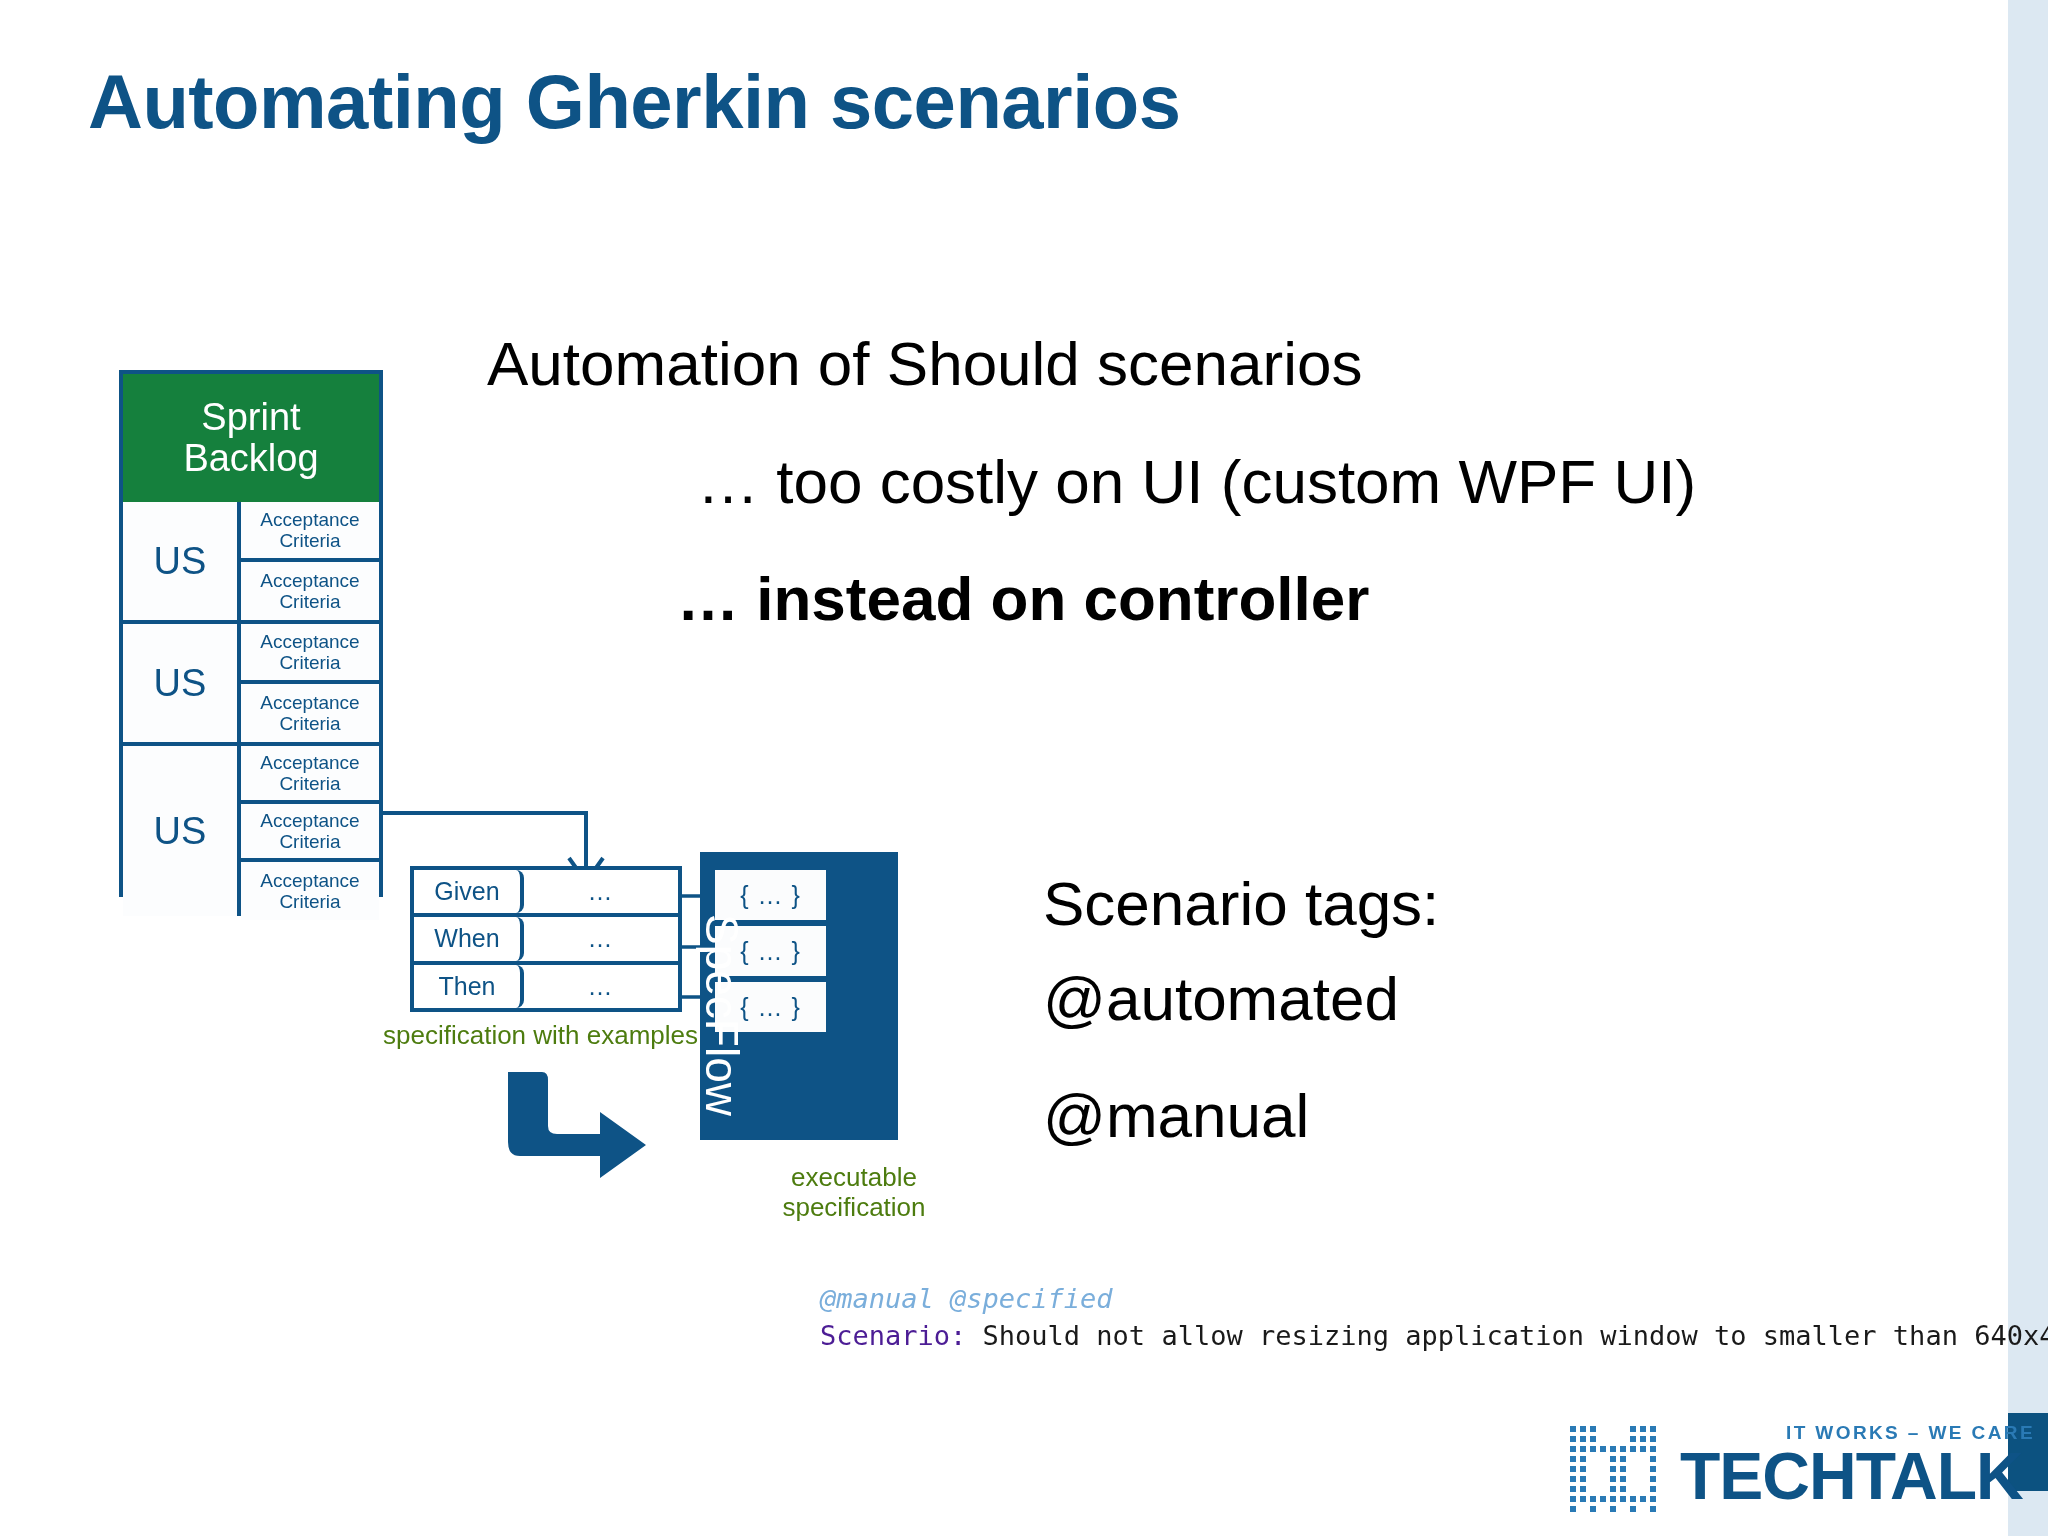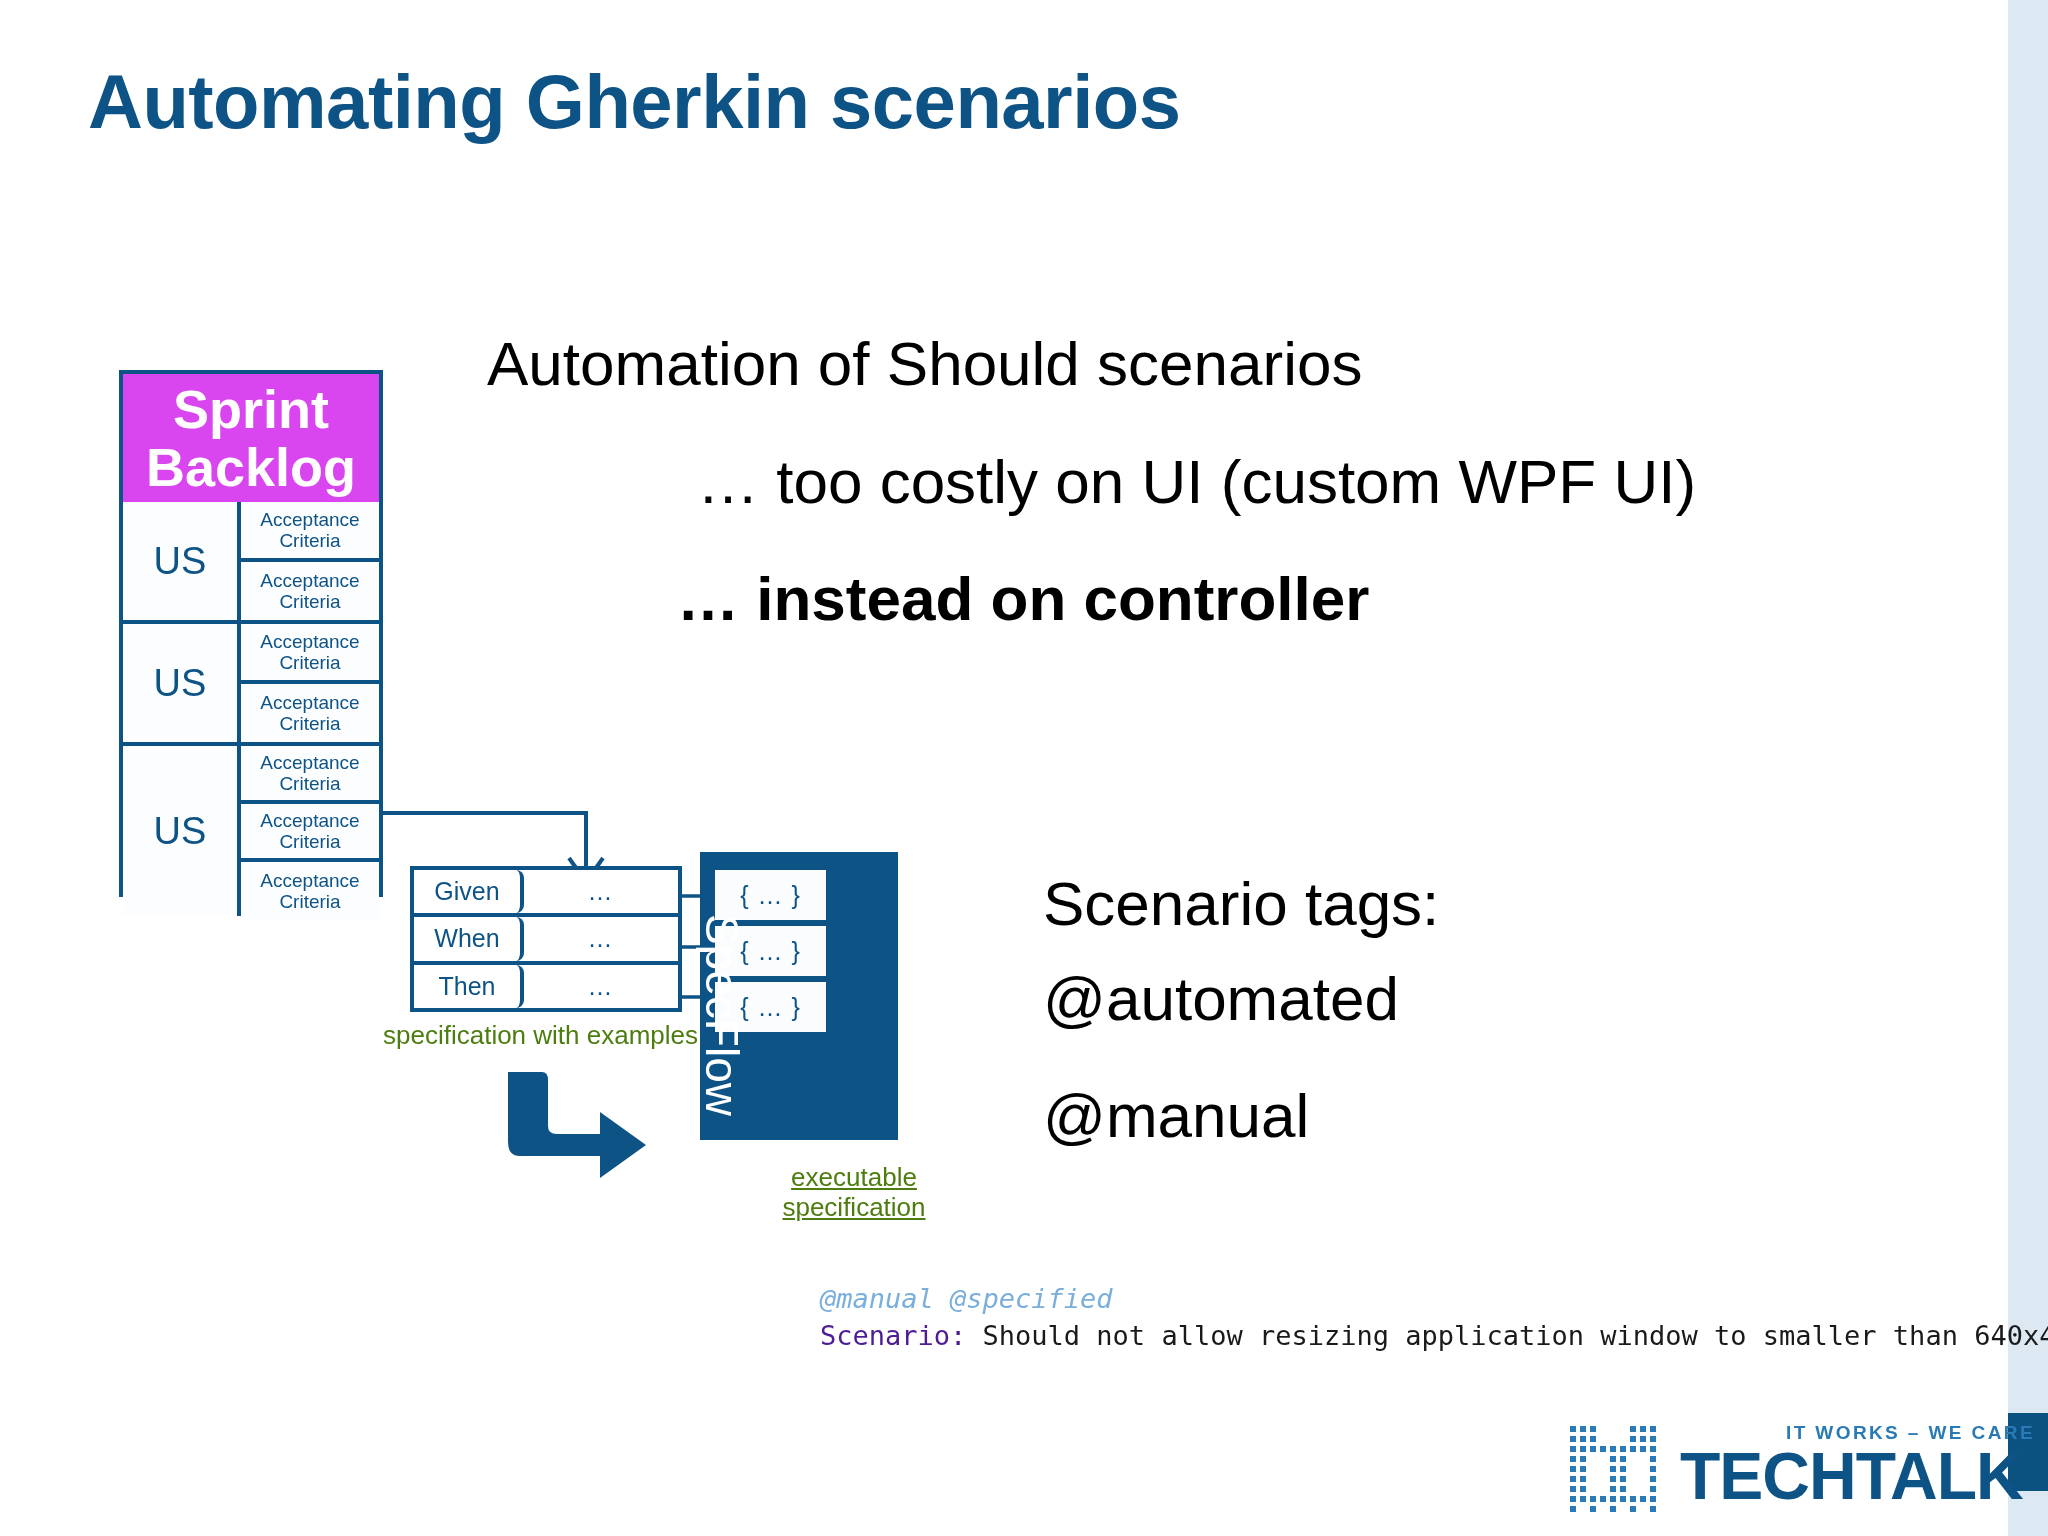--- a/index.html
+++ b/index.html
@@ -60,27 +60,26 @@
 
   
   .backlog{
     position:absolute;left:119px;top:370px;width:264px;height:527px;
     border:4px solid #0e5386;
     background:#ffffff;
     box-sizing:border-box;
   }
   .backlog-header{
     position:absolute;left:0;top:0;width:100%;height:128px;
-    background:#d946ef;
+    background:#15803d;
     color:#ffffff;
     display:flex;flex-direction:column;
     align-items:center;justify-content:center;
-    font-size:54px;line-height:1.08;
-    box-sizing:border-box;
-    font-weight:bold;
+    font-size:38px;line-height:1.08;
+    box-sizing:border-box;
   }
   .backlog-body{
     position:absolute;left:0;top:128px;right:0;bottom:0;
     display:flex;flex-direction:column;
   }
   .us-row{
     display:flex;flex-direction:row;
     border-top:4px solid #0e5386;
     flex:0 0 auto;
   }
@@ -155,21 +154,21 @@
   .ga1{left:678px;top:882px;}
   .ga2{left:678px;top:933px;}
   .ga3{left:678px;top:983px;}
 
   .caption{
     position:absolute;
     color:#4d7c0f;font-size:26px;
     white-space:nowrap;
   }
   .cap-spec{left:383px;top:1020px;}
-  .cap-exec{left:752px;top:1162px;text-align:center;width:204px;white-space:normal;line-height:1.16;text-decoration:underline;}
+  .cap-exec{left:752px;top:1162px;text-align:center;width:204px;white-space:normal;line-height:1.16;}
   .cap-auto{left:408px;top:1162px;text-align:center;width:190px;white-space:normal;line-height:1.2;font-size:34px;}
 
   
   .specflow{
     position:absolute;left:700px;top:852px;width:198px;height:288px;
     background:#0e5386;
     box-sizing:border-box;
   }
   .sf-slot{
     position:absolute;left:15px;width:111px;height:50px;

